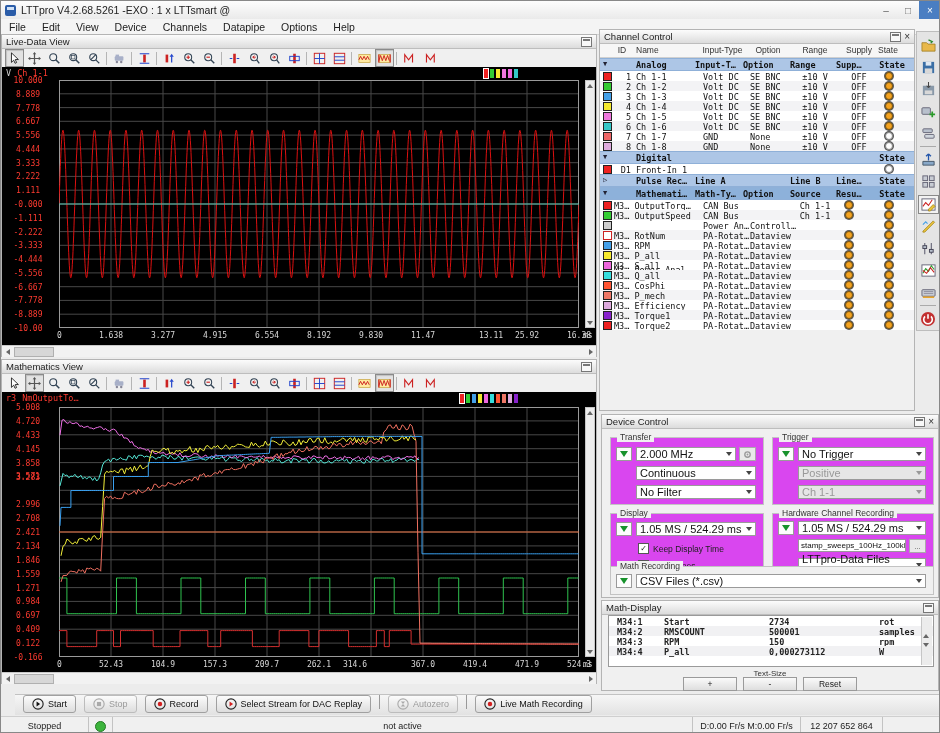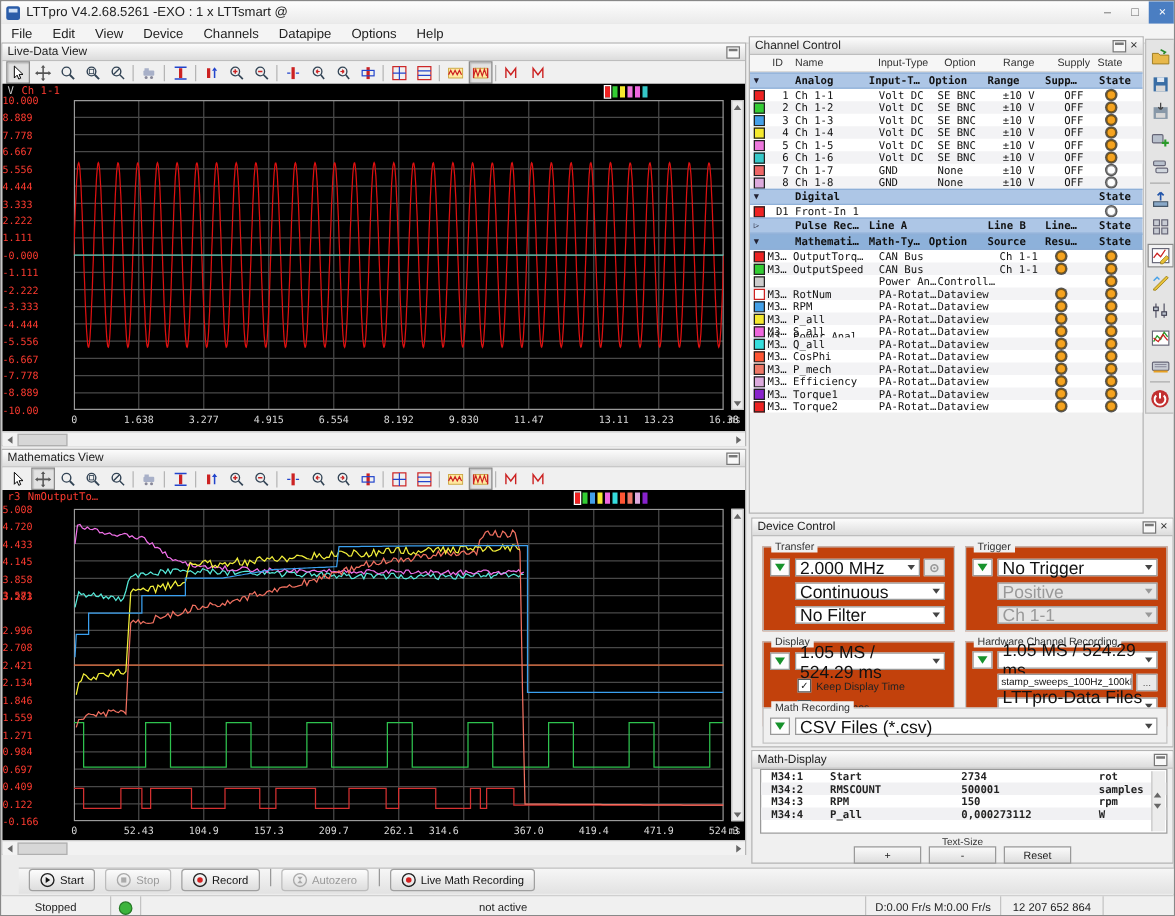--- a/index.html
+++ b/index.html
@@ -27,21 +27,21 @@
   .tsep{width:1px;height:13px;background:#b5b5b5;margin:0 2px;}
   
   .plotarea{position:relative;background:#000;overflow:hidden;}
   .plot-head{position:absolute;left:4px;top:1px;font:8.5px "DejaVu Sans Mono",monospace;}
   .unit-label{color:#cfcfcf;margin-right:6px;}
   .trace-label{color:#ff3b30;}
   .plot-head.allred .unit-label{color:#ff3b30;}
   .legend{position:absolute;top:2px;display:flex;gap:2px;}
   .legbar{width:4px;height:9px;}
   .legbar.sel{outline:1px solid #fff;}
-  .ylab{position:absolute;width:52px;text-align:left;font:8px "DejaVu Sans Mono",monospace;color:#ff3b30;}
+  .ylab{position:absolute;width:52px;text-align:center;font:8px "DejaVu Sans Mono",monospace;color:#ff3b30;}
   .xlab{position:absolute;width:34px;text-align:center;font:8px "DejaVu Sans Mono",monospace;color:#d8d8d8;}
   .msunit{position:absolute;font:8px "DejaVu Sans Mono",monospace;color:#d8d8d8;}
   .vsb{position:absolute;right:1px;width:10px;background:#ececec;border:1px solid #c6c6c6;box-sizing:border-box;}
   .vsb .arr{position:absolute;left:0;width:8px;height:9px;display:flex;align-items:center;justify-content:center;}
   .tri-up{width:0;height:0;border-left:3px solid transparent;border-right:3px solid transparent;border-bottom:4px solid #666;}
   .tri-dn{width:0;height:0;border-left:3px solid transparent;border-right:3px solid transparent;border-top:4px solid #666;}
   .tri-lf{width:0;height:0;border-top:3px solid transparent;border-bottom:3px solid transparent;border-right:4px solid #666;}
   .tri-rt{width:0;height:0;border-top:3px solid transparent;border-bottom:3px solid transparent;border-left:4px solid #666;}
   .hscroll{position:absolute;left:0;width:596px;height:11px;background:#f2f2f2;border-top:1px solid #c9c9c9;display:flex;align-items:center;}
   .hs-btn{width:11px;height:10px;display:flex;align-items:center;justify-content:center;}
@@ -54,23 +54,23 @@
   .crow.alt{background:#f3f3f5;}
   .crow.group{height:11px;background:#adc6e6;border-top:1px solid #8fb0d8;border-bottom:1px solid #8fb0d8;font-weight:bold;}
   .crow.group.dark{background:#8db1da;}
   .crow span{position:absolute;top:1px;white-space:nowrap;}
   .garr{left:3px;font-size:7px;color:#223;}
   .csq{position:absolute;left:3px;top:1.5px;width:7px;height:7px;border:1px solid #222;}
   .led{position:absolute;width:6px;height:6px;border-radius:50%;top:2px;box-shadow:0 0 0 1px #555;}
   .led.on{background:#f5a320;border:1px solid #7a5510;}
   .led.off{background:#fdfdfd;border:1px solid #888;}
   
-  .gbox{position:absolute;border:1px solid #c3c3c3;background:#c2410c;}
+  .gbox{position:absolute;border:1px solid #c3c3c3;background:#d946ef;}
   .gbox .glabel{position:absolute;top:-6px;left:6px;background:#f0f0f0;padding:0 3px;font-size:8.5px;color:#333;}
-  .dd{position:absolute;height:14px;background:#fff;border:1px solid #9a9a9a;font-size:14px;color:#111;display:flex;align-items:center;padding:0 3px;box-sizing:border-box;}
+  .dd{position:absolute;height:14px;background:#fff;border:1px solid #9a9a9a;font-size:11px;color:#111;display:flex;align-items:center;padding:0 3px;box-sizing:border-box;}
   .dd .ddarr{margin-left:auto;width:0;height:0;border-left:3.5px solid transparent;border-right:3.5px solid transparent;border-top:4px solid #444;}
   .dd.disabled{background:#e6e6e6;color:#999;}
   .dd.disabled .ddarr{border-top-color:#999;}
   .greenbtn{position:absolute;width:16px;height:14px;background:#fdfdfd;border:1px solid #9a9a9a;display:flex;align-items:center;justify-content:center;box-sizing:border-box;}
   .gtri{width:0;height:0;border-left:4.5px solid transparent;border-right:4.5px solid transparent;border-top:6px solid #17922c;}
   .smallbtn{position:absolute;height:14px;background:#e9e9e9;border:1px solid #aaa;font-size:8px;color:#555;display:flex;align-items:center;justify-content:center;box-sizing:border-box;}
   .cbrow{position:absolute;display:flex;align-items:center;font-size:8.5px;color:#222;gap:4px;}
   .cbox{width:9px;height:9px;background:#fff;border:1px solid #555;font-size:8px;line-height:9px;text-align:center;color:#222;}
   .filebox{position:absolute;height:13px;background:#fff;border:1px solid #9a9a9a;font-size:8px;color:#111;display:flex;align-items:center;padding:0 2px;box-sizing:border-box;white-space:nowrap;overflow:hidden;}
   
@@ -328,21 +328,21 @@
         <div class="ylab" style="top:257.0px;left:0;">-10.00</div>
         <div class="xlab" style="top:264px;left:55.0px;text-align:left;">0</div>
         <div class="xlab" style="top:264px;left:92.0px;">1.638</div>
         <div class="xlab" style="top:264px;left:144.0px;">3.277</div>
         <div class="xlab" style="top:264px;left:196.0px;">4.915</div>
         <div class="xlab" style="top:264px;left:248.0px;">6.554</div>
         <div class="xlab" style="top:264px;left:300.0px;">8.192</div>
         <div class="xlab" style="top:264px;left:352.0px;">9.830</div>
         <div class="xlab" style="top:264px;left:404.0px;">11.47</div>
         <div class="xlab" style="top:264px;left:472px;">13.11</div>
-        <div class="xlab" style="top:264px;left:508.0px;">13.23</div>
+        <div class="xlab" style="top:264px;left:508.0px;">25.92</div>
         <div class="xlab" style="top:264px;left:560.0px;">16.38</div>
         <div class="msunit" style="top:264px;left:581px;">ms</div>
         <div class="vsb" style="top:13px;height:248px;">
           <span class="arr" style="top:0;">
             <span class="tri-up"></span>
           </span>
           <span class="arr" style="bottom:0;">
             <span class="tri-dn"></span>
           </span>
         </div>
@@ -1096,20 +1096,27 @@
         </svg>
       <span>Stop</span>
     </span>
     <span class="tpbtn">
       <svg width="12" height="12" viewBox="0 0 14 14">
           <circle cx="7" cy="7" r="6" fill="none" stroke="#222" stroke-width="1.3"></circle>
           <circle cx="7" cy="7" r="2.6" fill="#d42020"></circle>
         </svg>
       <span>Record</span>
     </span>
+    <span class="tpbtn">
+      <svg width="12" height="12" viewBox="0 0 14 14">
+          <circle cx="7" cy="7" r="6" fill="none" stroke="#222" stroke-width="1.3"></circle>
+          <path d="M5.3 4.2l4.2 2.8-4.2 2.8z" fill="#d42020"></path>
+        </svg>
+      <span>Select Stream for DAC Replay</span>
+    </span>
     <span class="tpsep"></span>
     <span class="tpbtn disabled">
       <svg width="12" height="12" viewBox="0 0 14 14">
           <circle cx="7" cy="7" r="6" fill="none" stroke="#aaa" stroke-width="1.3"></circle>
           <path d="M4.5 4h5l-2.5 3zM4.5 10h5l-2.5-3z" fill="#aaa"></path>
         </svg>
       <span>Autozero</span>
     </span>
     <span class="tpsep"></span>
     <span class="tpbtn">

